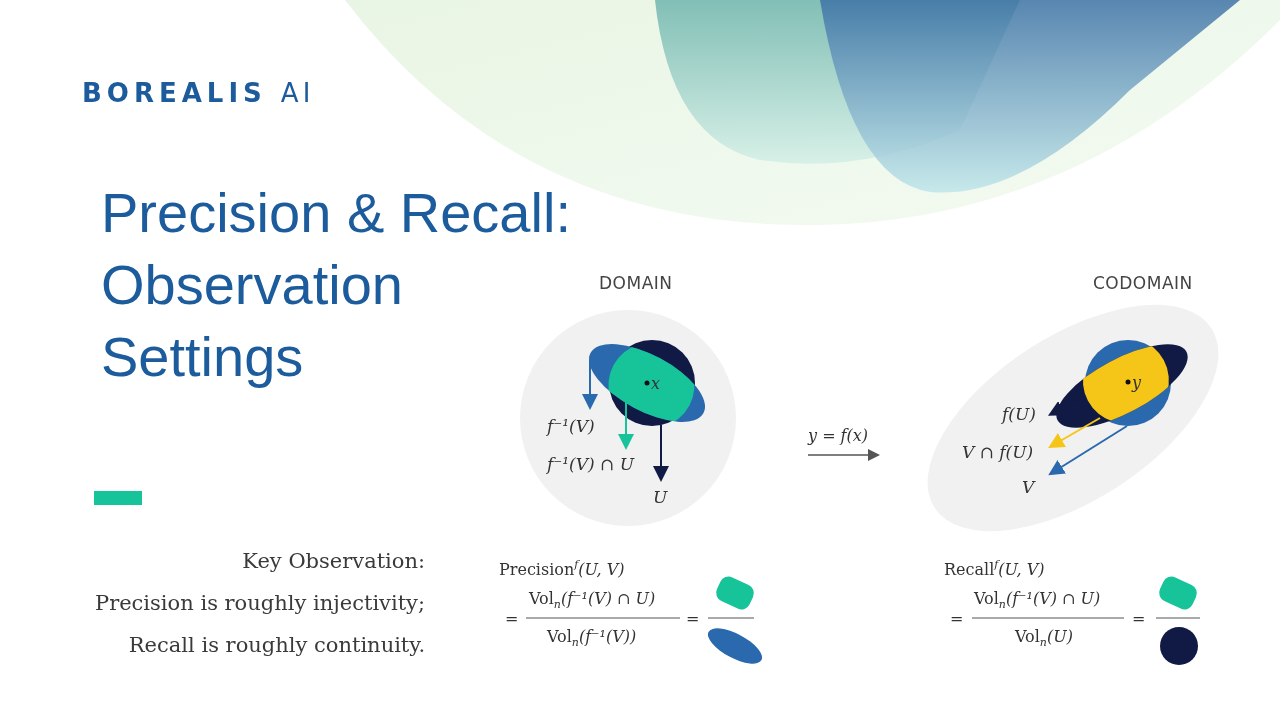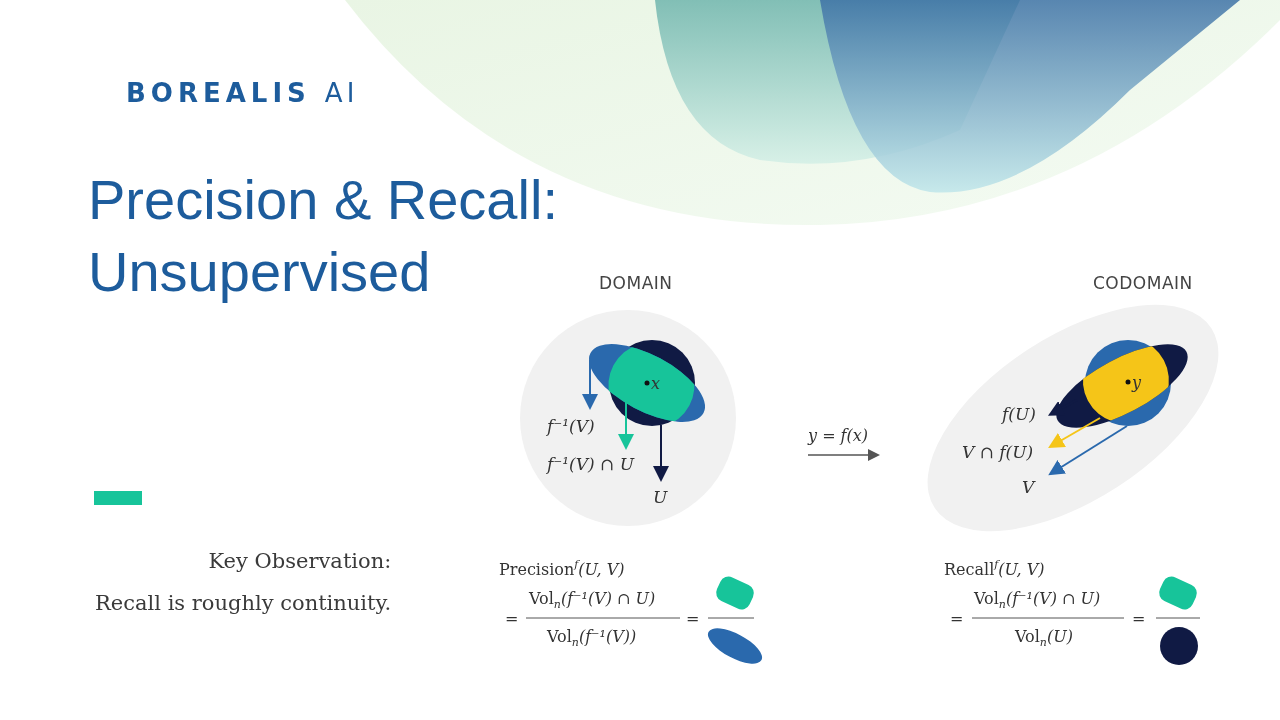--- a/index.html
+++ b/index.html
@@ -1,20 +1,20 @@
 <!DOCTYPE html>
 <html><head>
 <meta charset="utf-8">
 <style>
   html, body { margin:0; padding:0; }
   body { width:1280px; height:720px; position:relative; overflow:hidden; background:#ffffff; font-family:"Liberation Sans", sans-serif; }
   .bg-deco { position:absolute; left:0; top:0; width:1280px; height:720px; }
-  .logo { position:absolute; left:82px; top:78px; font-family:"DejaVu Sans", sans-serif; font-size:26px; letter-spacing:5px; color:#1d5c9c; font-weight:bold;margin-left:44px; }
+  .logo { position:absolute; left:82px; top:78px; font-family:"DejaVu Sans", sans-serif; font-size:26px; letter-spacing:5px; color:#1d5c9c; font-weight:bold; }
   .logo .ai { font-weight:normal; letter-spacing:4px; }
-  .title { position:absolute; left:88px; top:164px; margin:0; font-family:"Liberation Sans", sans-serif; font-weight:normal; font-size:56px; line-height:72px; color:#1d5c9c; }
+  .title { position:absolute; left:88px; top:164px; margin:13px; font-family:"Liberation Sans", sans-serif; font-weight:normal; font-size:56px; line-height:72px; color:#1d5c9c; }
   .title span { display:block; }
   .accent-bar { position:absolute; left:94px; top:491px; width:48px; height:14px; background:#17c49a; }
   .obs { position:absolute; left:95px; top:540px; font-family:"DejaVu Serif", serif; font-size:21px; line-height:42px; color:#3a3a3a; }
   .obs div { white-space:nowrap;text-align:right; }
   .label { position:absolute; font-family:"DejaVu Sans", sans-serif; font-size:17px; color:#444; letter-spacing:0.5px; }
   .math { font-family:"DejaVu Serif", serif; font-style:italic; fill:#333; }
   .mathup { font-family:"DejaVu Serif", serif; fill:#333; }
   svg text { font-family:"DejaVu Serif", serif; }
 </style>
 </head>
@@ -40,27 +40,29 @@
   <path d="M820 0 Q 850 180 930 192 Q 1020 200 1130 90 L 1240 0 Z" fill="url(#g3)" opacity="0.85"></path>
 </svg>
 
 <div class="logo">
   <span>BOREALIS</span>
   <span class="ai">AI</span>
 </div>
 
 <h1 class="title">
   <span>Precision &amp; Recall:</span>
-  <span>Unsupervised</span>
+  <span>Observation</span>
+  <span>Settings</span>
 </h1>
 
 <div class="accent-bar"></div>
 
 <div class="obs">
   <div>Key Observation:</div>
+  <div>Precision is roughly injectivity;</div>
   <div>Recall is roughly continuity.</div>
 </div>
 
 <div class="label" style="left:599px; top:273px;">DOMAIN</div>
 <div class="label" style="left:1093px; top:273px;">CODOMAIN</div>
 
 <svg style="position:absolute; left:0; top:0;" width="1280" height="720">
   <defs>
     <marker id="ab" markerWidth="8" markerHeight="8" refX="4" refY="4" orient="auto">
         <path d="M0,0 L8,4 L0,8 Z" fill="#2a69ad"></path>

